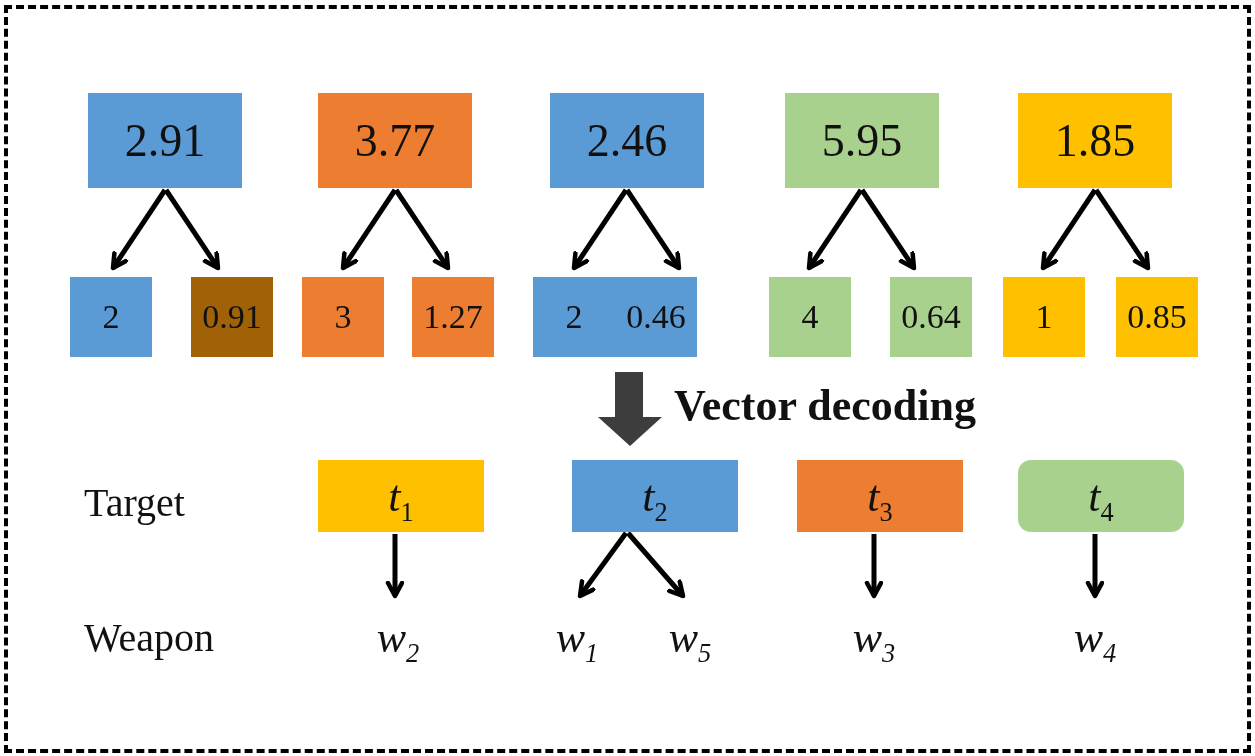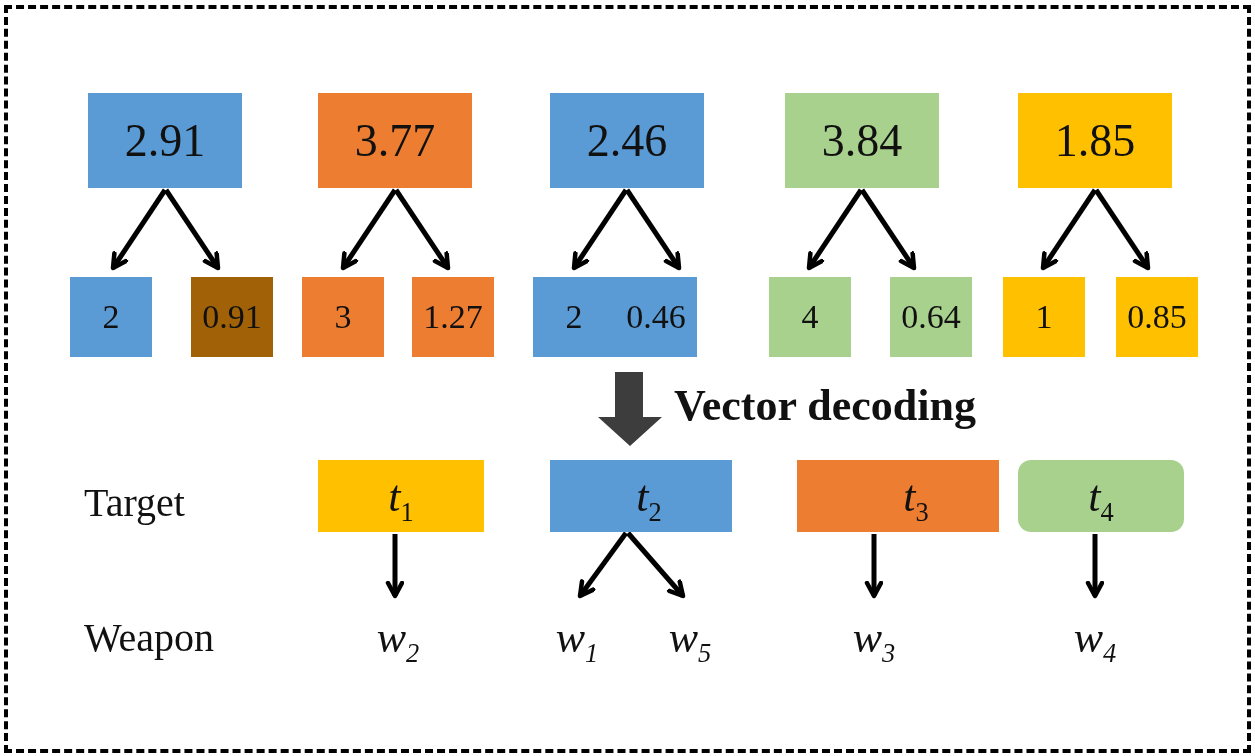--- a/index.html
+++ b/index.html
@@ -76,21 +76,21 @@
       <line x1="626" y1="533" x2="580" y2="596"></line>
       <line x1="628" y1="533" x2="683" y2="596"></line>
       <line x1="874" y1="534" x2="874" y2="596"></line>
       <line x1="1095" y1="534" x2="1095" y2="596"></line>
     </g>
   </svg>
 
   <div class="box pbox" style="left: 88px; background-color: rgb(91, 155, 213);">2.91</div>
   <div class="box pbox" style="left: 318px; background-color: rgb(237, 125, 49);">3.77</div>
   <div class="box pbox" style="left: 550px; background-color: rgb(91, 155, 213);">2.46</div>
-  <div class="box pbox" style="left: 785px; background-color: rgb(169, 209, 142);">3.84</div>
+  <div class="box pbox" style="left: 785px; background-color: rgb(169, 209, 142);">5.95</div>
   <div class="box pbox" style="left: 1018px; background-color: rgb(255, 192, 0);">1.85</div>
 
   <div class="box cbox" style="left: 70px; background-color: rgb(91, 155, 213);">2</div>
   <div class="box cbox" style="left: 191px; background-color: #a16207;">0.91</div>
   <div class="box cbox" style="left: 302px; background-color: rgb(237, 125, 49);">3</div>
   <div class="box cbox" style="left: 412px; background-color: rgb(237, 125, 49);">1.27</div>
   <div class="box cbox" style="left: 533px; background-color: rgb(91, 155, 213);">2</div>
   <div class="box cbox" style="left: 615px; background-color: rgb(91, 155, 213);">0.46</div>
   <div class="box cbox" style="left: 769px; background-color: rgb(169, 209, 142);">4</div>
   <div class="box cbox" style="left: 890px; background-color: rgb(169, 209, 142);">0.64</div>
@@ -98,24 +98,24 @@
   <div class="box cbox" style="left: 1116px; background-color: rgb(255, 192, 0);">0.85</div>
 
   <div class="decode-label">Vector decoding</div>
 
   <div class="rowlab" style="top:481px">Target</div>
   <div class="rowlab" style="top:616px">Weapon</div>
 
   <div class="box tbox" style="left: 318px; background-color: rgb(255, 192, 0);">
     <span><span class="base">t</span><sub>1</sub></span>
   </div>
-  <div class="box tbox" style="left: 550px; background-color: rgb(91, 155, 213); padding-left: 16px;">
+  <div class="box tbox" style="left: 572px; background-color: rgb(91, 155, 213);">
     <span><span class="base">t</span><sub>2</sub></span>
   </div>
-  <div class="box tbox" style="left: 797px; background-color: rgb(237, 125, 49); padding-left: 36px;">
+  <div class="box tbox" style="left: 797px; background-color: rgb(237, 125, 49);">
     <span><span class="base">t</span><sub>3</sub></span>
   </div>
   <div class="box tbox" style="left: 1018px; background-color: rgb(169, 209, 142); border-radius: 13px;">
     <span><span class="base">t</span><sub>4</sub></span>
   </div>
 
   <div class="wlab" style="left:350px">
     <span><span>w</span><sub>2</sub></span>
   </div>
   <div class="wlab" style="left:529px">

